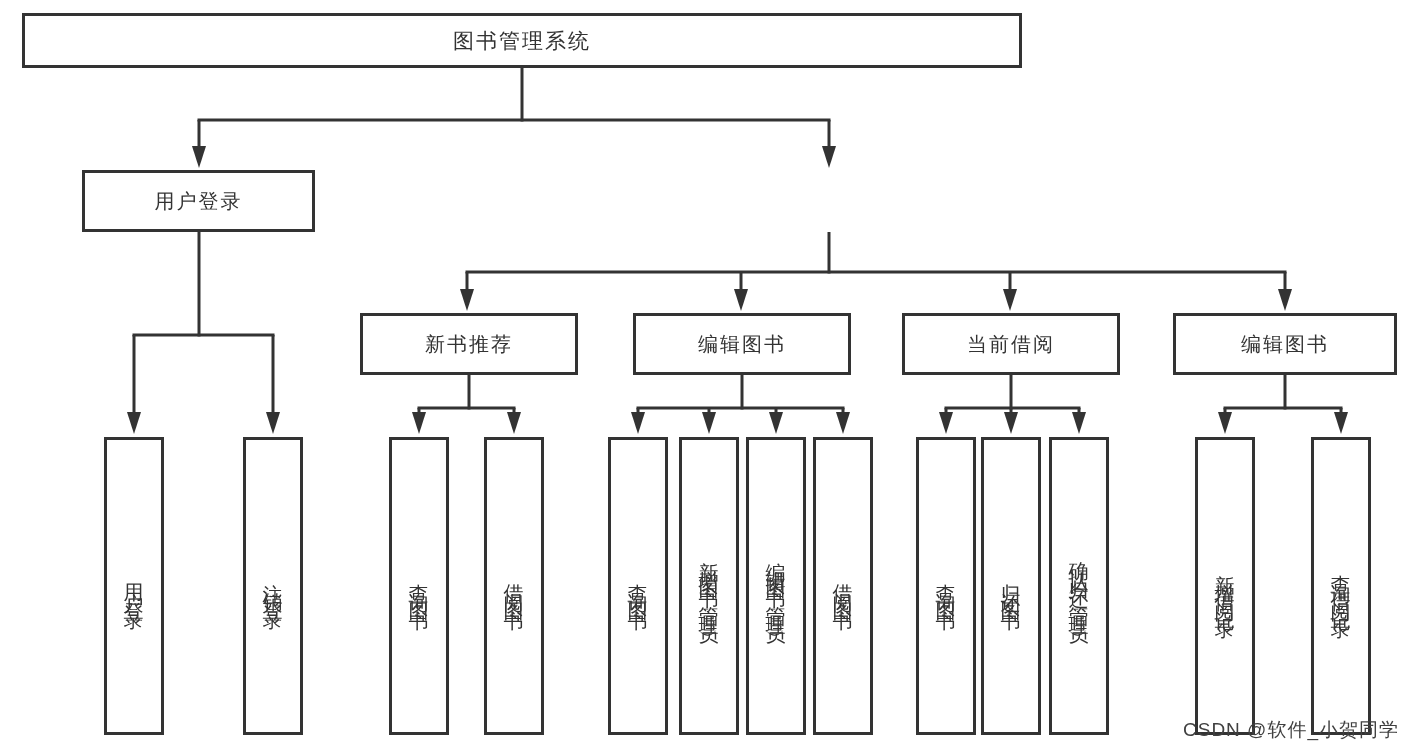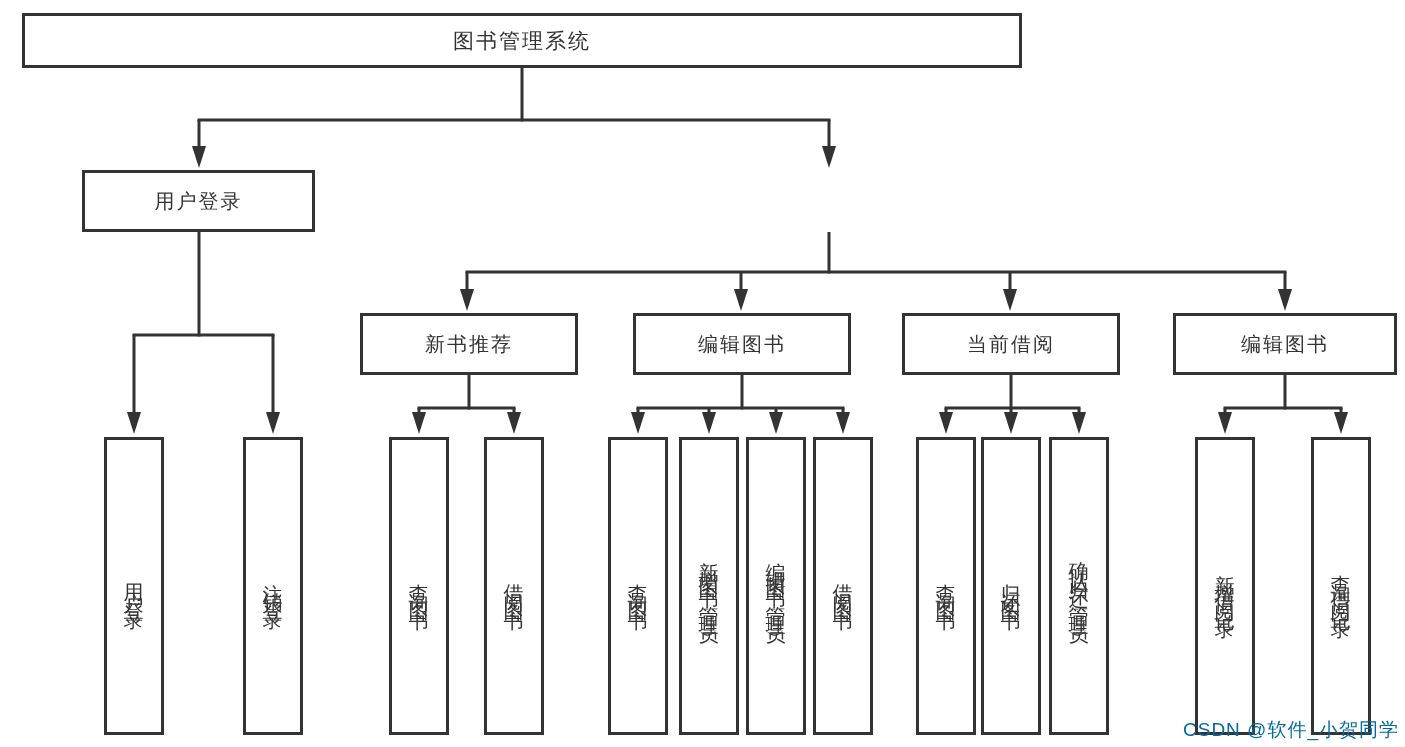--- a/index.html
+++ b/index.html
@@ -71,21 +71,21 @@
   #v-return     { left: 981px; }
   #v-confirm    { left: 1049px; }
   #v-addrecord  { left: 1195px; }
   #v-queryrecord{ left: 1311px; }
   .watermark {
     position: absolute;
     left: 1183px;
     top: 717px;
     font-size: 19px;
     letter-spacing: 1px;
-    color: #0369a1;
+    color: #404040;
     white-space: nowrap;
     z-index: 5;
   }
 </style>
 </head>
 <body>
 
 <div class="canvas">
 
   <svg class="connectors" viewBox="0 0 1405 747" xmlns="http://www.w3.org/2000/svg">

